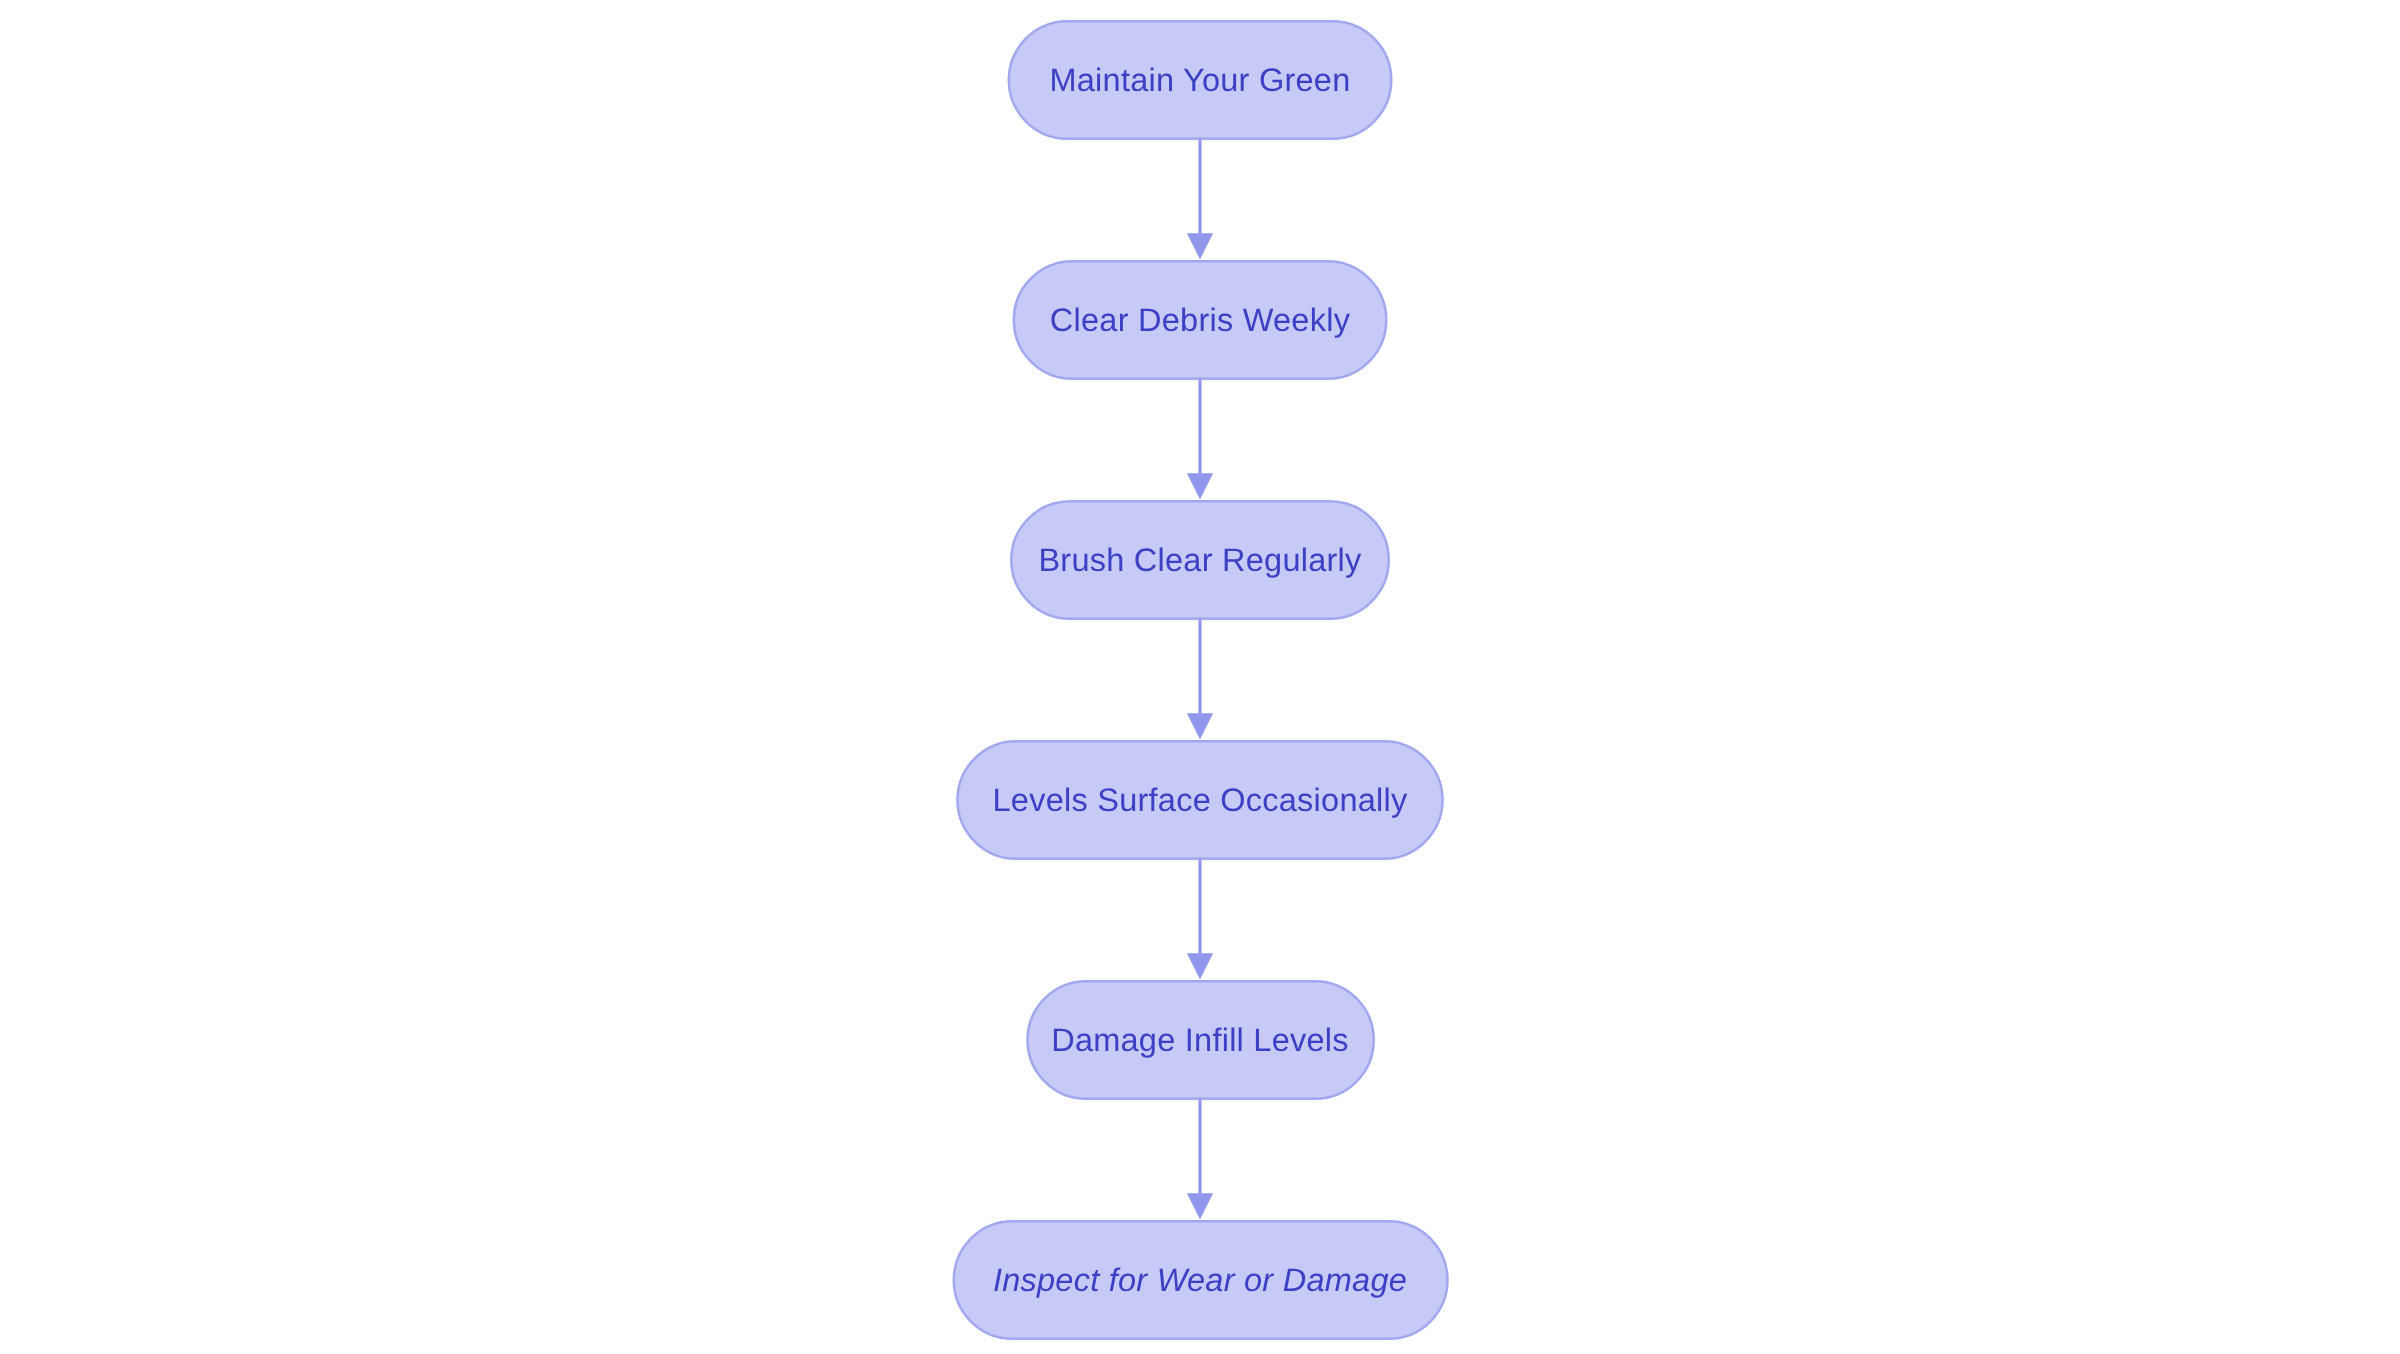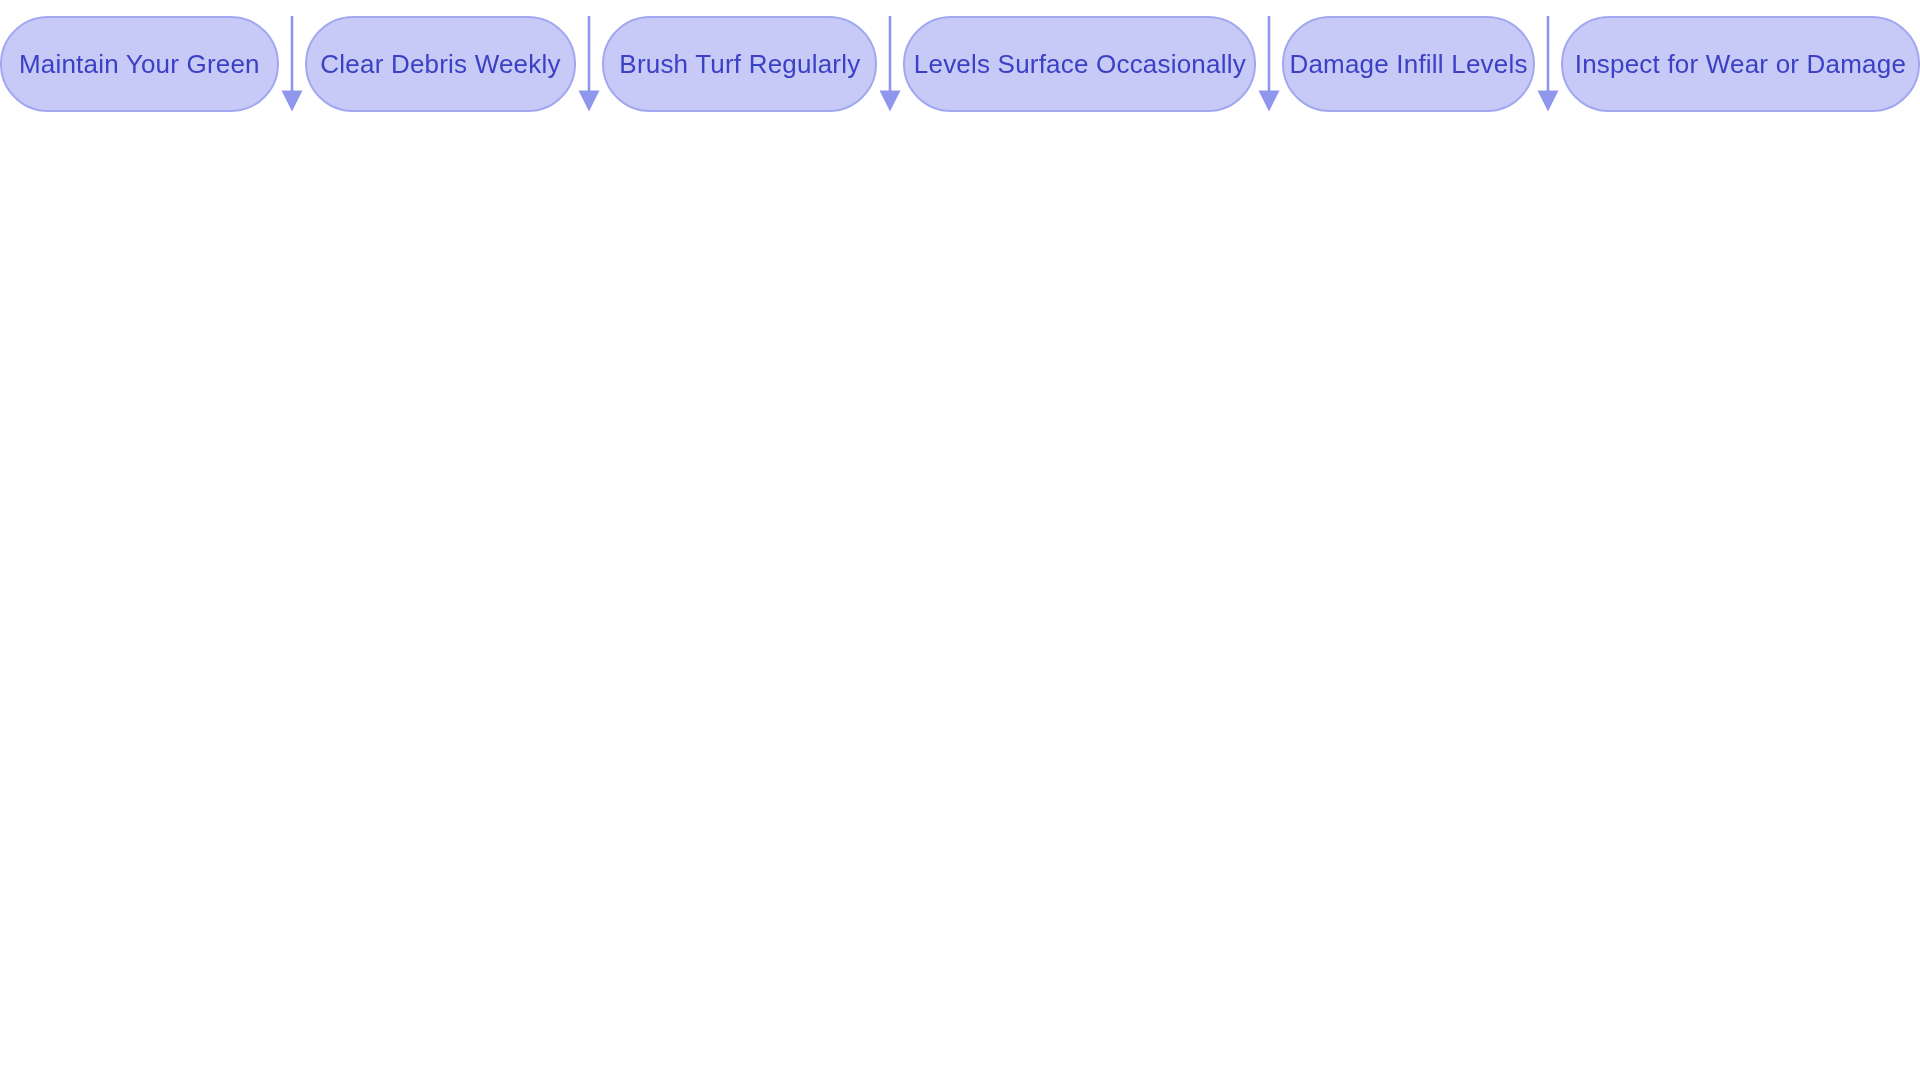--- a/index.html
+++ b/index.html
@@ -14,21 +14,21 @@
     background: #ffffff;
     overflow: hidden;
     font-family: "Liberation Sans", sans-serif;
   }
   .flow {
     position: absolute;
     top: 16px;
     left: 0;
     width: 100%;
     display: flex;
-    flex-direction: row;
+    flex-direction: column;
     align-items: center;
   }
   .node {
     box-sizing: border-box;
     height: 96px;
     border-radius: 48px;
     background: var(--node-fill, #c7c9f6);
     border: 2px solid var(--node-border, #a2a8ef);
     color: var(--node-text, #3b40c4);
     display: flex;
@@ -36,21 +36,21 @@
     justify-content: center;
     font-size: 26px;
     letter-spacing: 0.2px;
     white-space: nowrap;
   }
   .node-1 { width: 308px; }
   .node-2 { width: 300px; }
   .node-3 { width: 304px; }
   .node-4 { width: 390px; }
   .node-5 { width: 279px; }
-  .node-6 { width: 397px; }
+  .node-6 { width: 397px; font-style: italic; }
   .connector {
     width: 26px;
     height: 96px;
     display: block;
   }
   .connector svg { display: block; }
 </style>
 </head>
 <body style="background: rgb(255, 255, 255);">
 
@@ -73,21 +73,21 @@
     </div>
 
     <div class="connector">
       <svg width="26" height="96" viewBox="0 0 26 96">
         <line x1="13" y1="0" x2="13" y2="77" stroke="#8f97ed" stroke-width="2.6"></line>
         <polygon points="2.5,74.5 23.5,74.5 13,95.5" fill="#8f97ed"></polygon>
       </svg>
     </div>
 
     <div class="node node-3">
-      <span>Brush Turf Regularly</span>
+      <span>Brush Clear Regularly</span>
     </div>
 
     <div class="connector">
       <svg width="26" height="96" viewBox="0 0 26 96">
         <line x1="13" y1="0" x2="13" y2="77" stroke="#8f97ed" stroke-width="2.6"></line>
         <polygon points="2.5,74.5 23.5,74.5 13,95.5" fill="#8f97ed"></polygon>
       </svg>
     </div>
 
     <div class="node node-4">

